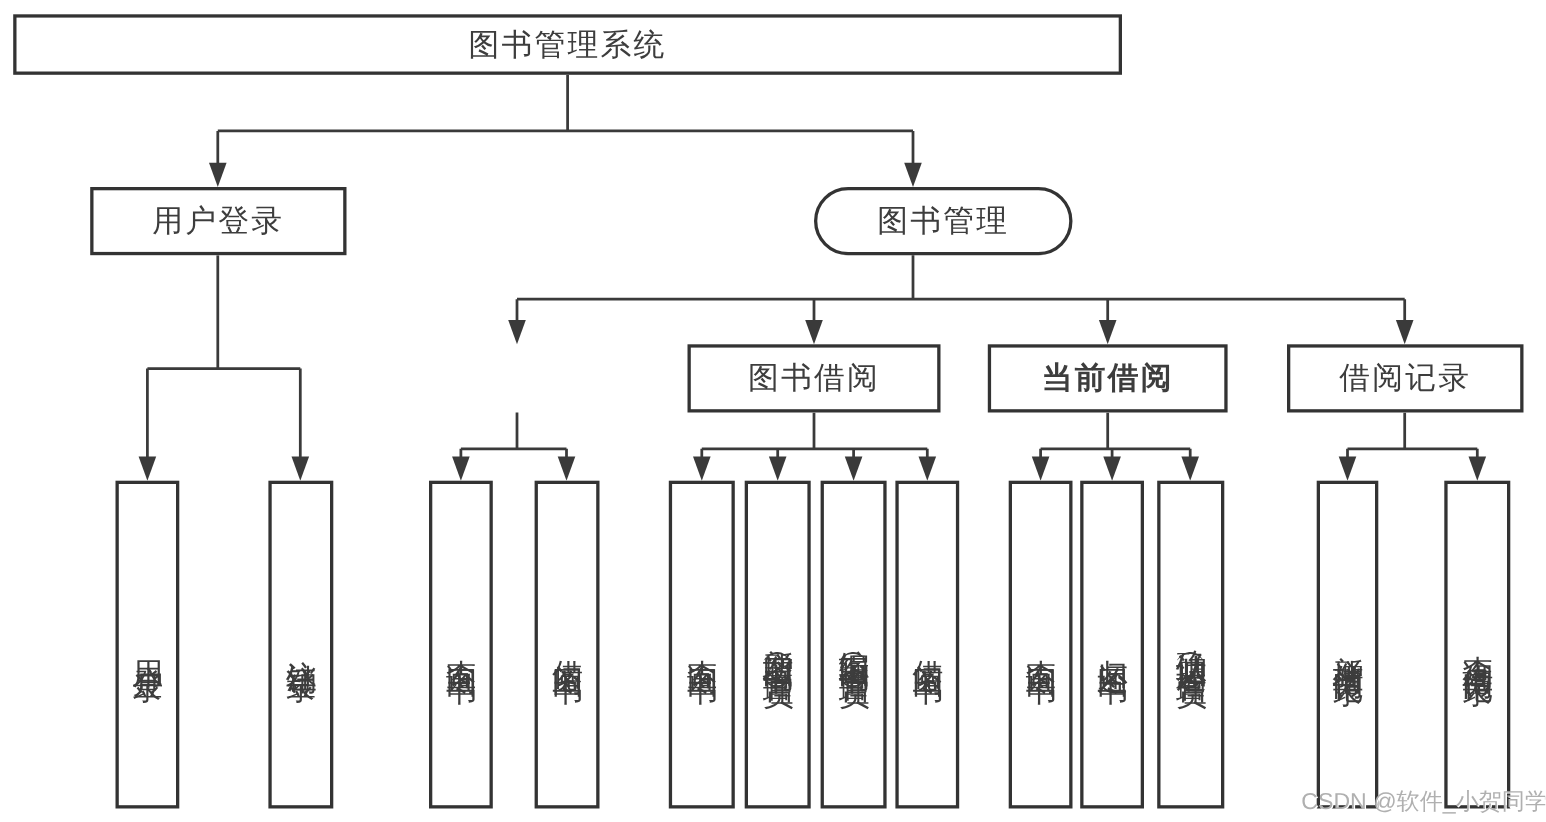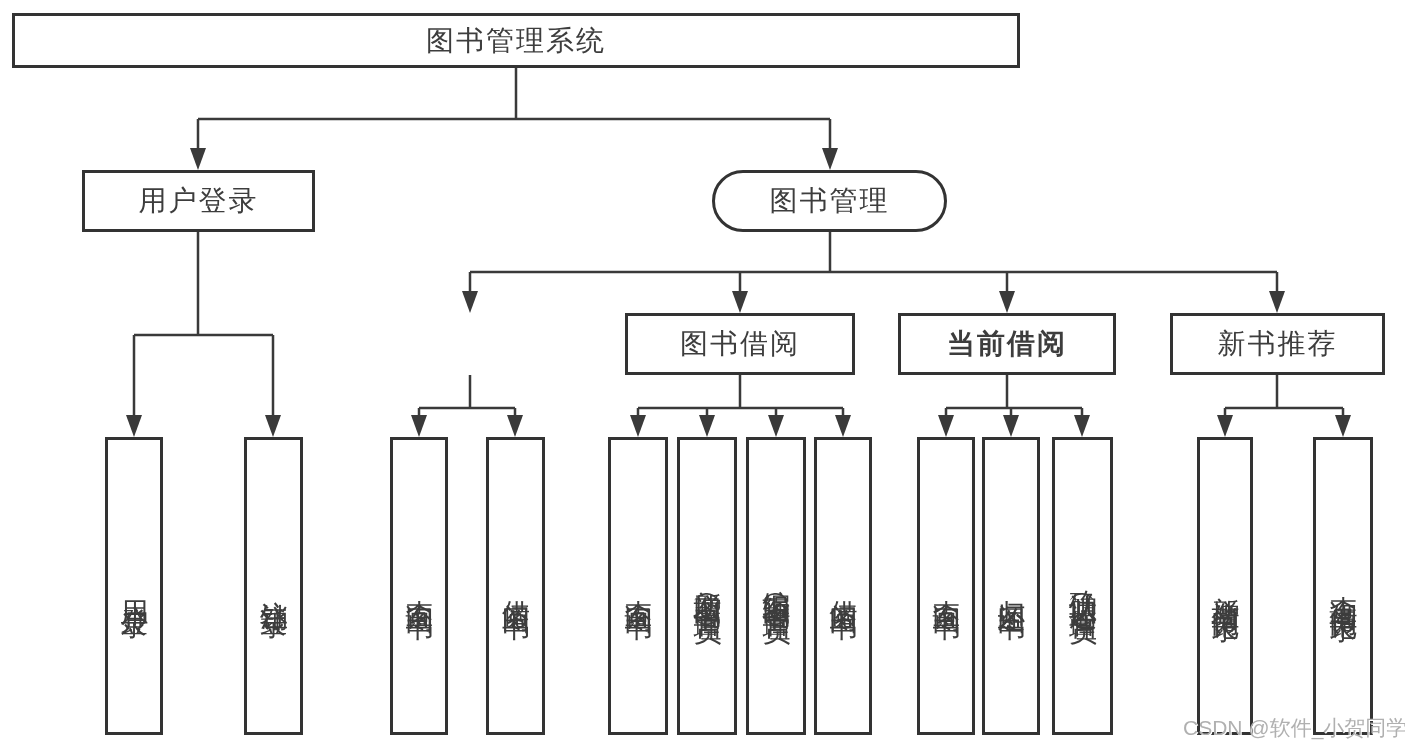--- a/index.html
+++ b/index.html
@@ -106,32 +106,32 @@
     </g>
   </svg>
 
   <div class="node h" style="left:12px; top:13px; width:1008px; height:55px;">
     <span>图书管理系统</span>
   </div>
 
   <div class="node h" style="left:82px; top:170px; width:233px; height:62px;">
     <span>用户登录</span>
   </div>
-  <div class="node h" style="left:712px; top:170px; width:235px; height:62px;border-radius:31px;">
+  <div class="node h" style="left:740px; top:170px; width:235px; height:62px;border-radius:31px;">
     <span>图书管理</span>
   </div>
 
   <div class="node h" style="left:625px; top:313px; width:230px; height:62px;">
     <span>图书借阅</span>
   </div>
   <div class="node h" style="left:898px; top:313px; width:218px; height:62px;font-weight:bold;">
     <span>当前借阅</span>
   </div>
   <div class="node h" style="left:1170px; top:313px; width:215px; height:62px;">
-    <span>新书推荐</span>
+    <span>借阅记录</span>
   </div>
 
   <div class="node v" style="left:105px; top:437px; width:58px; height:298px;">
     <span>用户登录</span>
   </div>
   <div class="node v" style="left:244px; top:437px; width:59px; height:298px;">
     <span>注销登录</span>
   </div>
 
   <div class="node v" style="left:390px; top:437px; width:58px; height:298px;">

